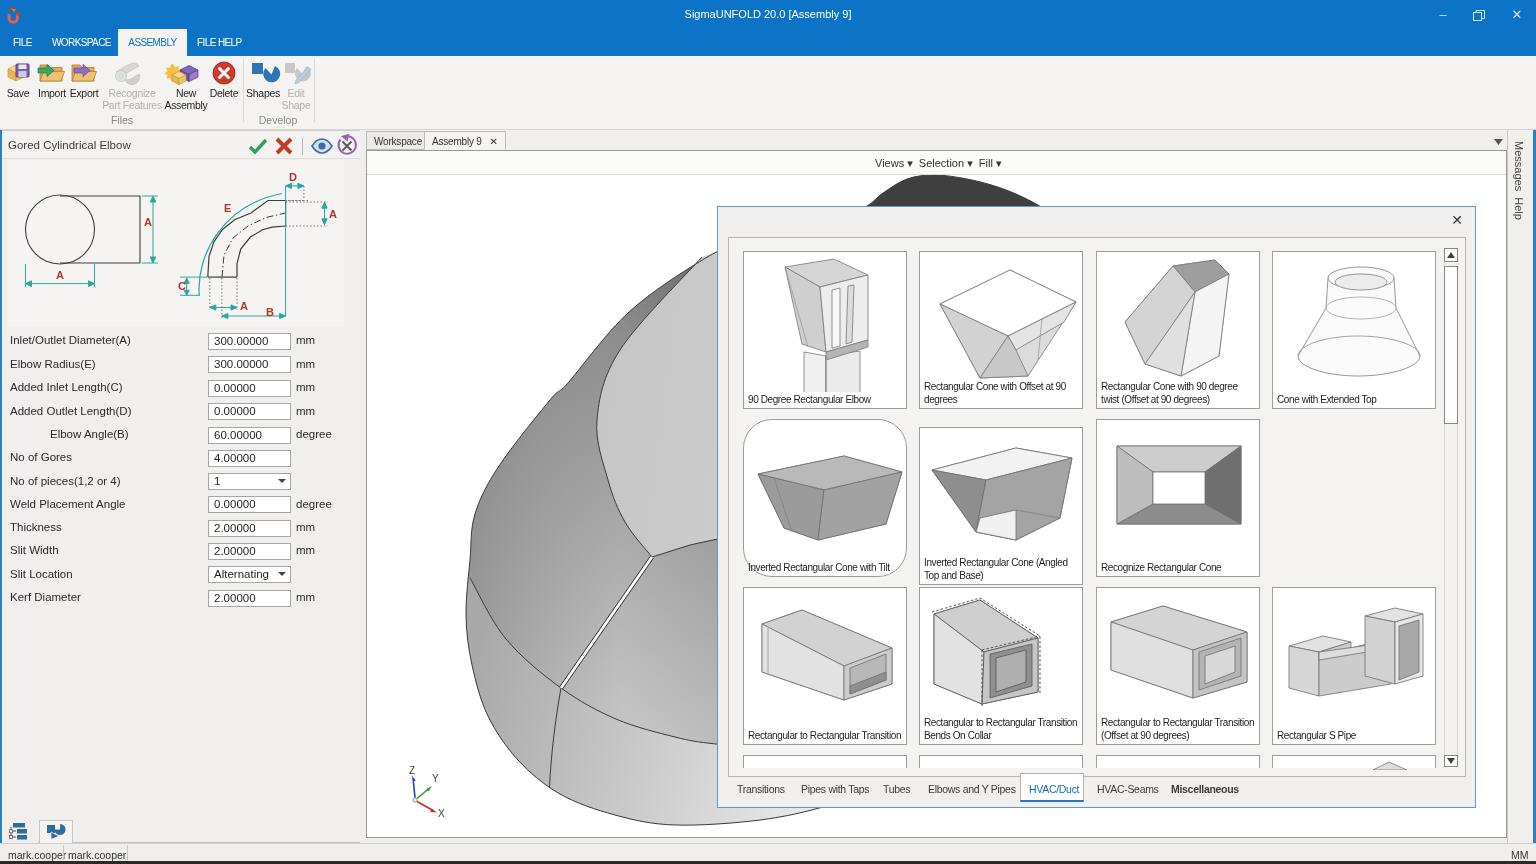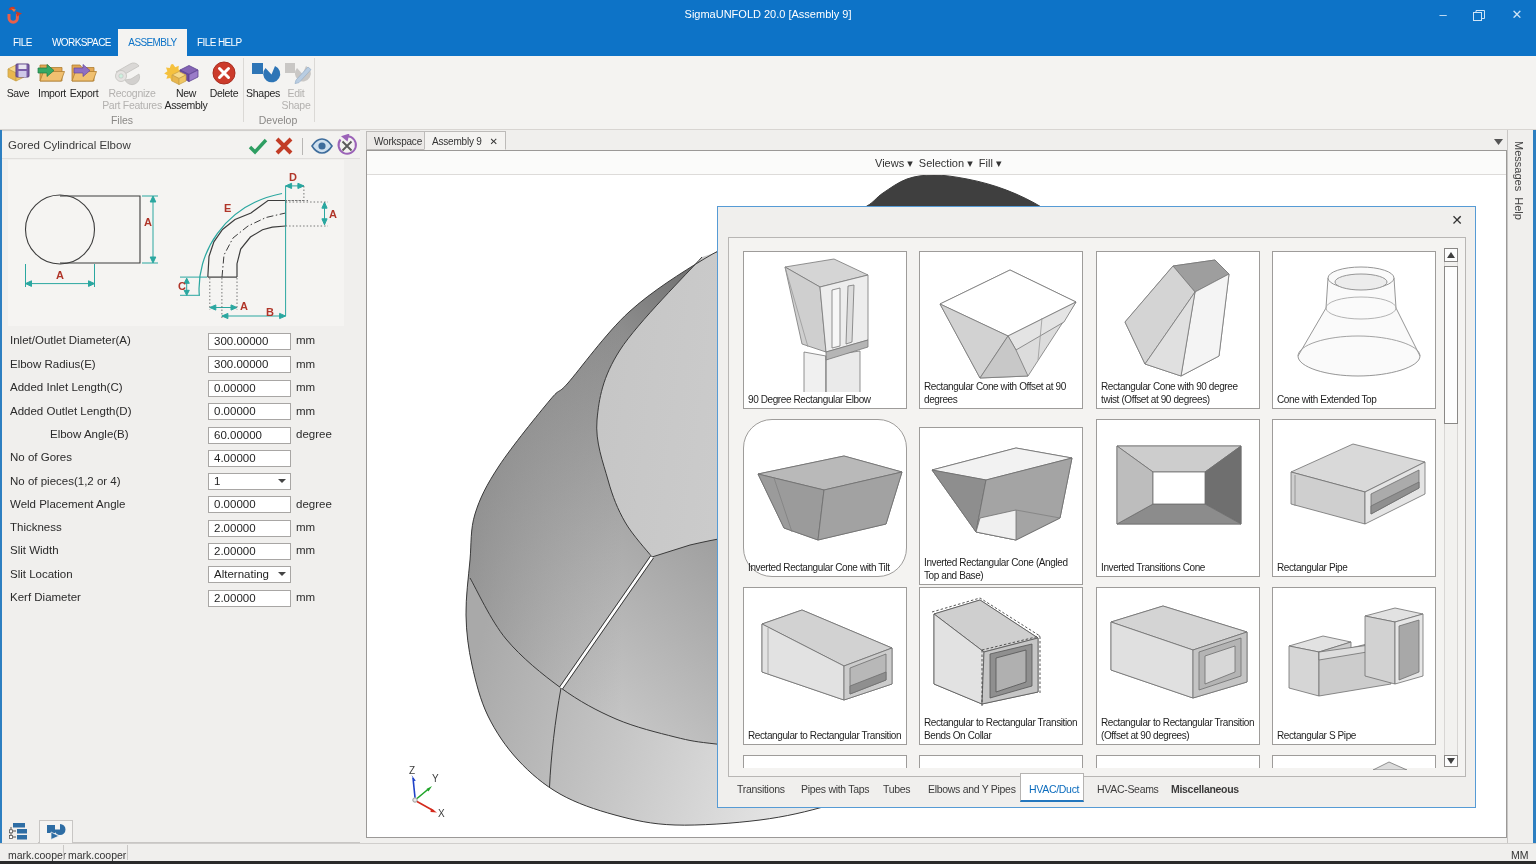--- a/index.html
+++ b/index.html
@@ -445,40 +445,29 @@
       <svg width="162" height="122" viewBox="0 0 162 122">
         <g stroke="#6e6e6e" stroke-width="0.8">
           <polygon points="12,42 96,20 152,30 140,90 96,112 56,104" fill="#ababab"></polygon>
           <polygon points="12,42 96,20 152,30 66,52" fill="#f2f2f2"></polygon>
           <polygon points="12,42 66,52 56,104" fill="#8e8e8e"></polygon>
           <polygon points="66,52 152,30 140,90 96,112 56,104" fill="#a4a4a4"></polygon>
           <polygon points="60,90 96,82 96,112 56,104" fill="#f0f0f0"></polygon>
           <line x1="96" y1="82" x2="140" y2="90" stroke="#808080"></line>
         </g>
       </svg></div>
-    <div class="abs cell" style="left:379px; top:213px;"><div class="cap">Inverted Transitions Cone</div>
+    <div class="abs cell" style="left:379px; top:213px;"><div class="cap">Recognize Rectangular Cone</div>
       <svg width="162" height="122" viewBox="0 0 162 122">
         <g stroke="#6e6e6e" stroke-width="0.8">
           <polygon points="20,26 144,26 144,104 20,104" fill="#c6c6c6"></polygon>
           <polygon points="20,26 144,26 108,52 56,52" fill="#cdcdcd"></polygon>
           <polygon points="144,26 144,104 108,84 108,52" fill="#6f6f6f"></polygon>
           <polygon points="20,104 144,104 108,84 56,84" fill="#8c8c8c"></polygon>
           <polygon points="20,26 56,52 56,84 20,104" fill="#bdbdbd"></polygon>
           <rect x="56" y="52" width="52" height="32" fill="#ffffff"></rect>
-        </g>
-      </svg></div>
-    <div class="abs cell" style="left:555px; top:213px;"><div class="cap">Rectangular Pipe</div>
-      <svg width="162" height="135" viewBox="0 0 162 135">
-        <g stroke="#6e6e6e" stroke-width="0.8">
-          <polygon points="18,52 80,24 152,42 92,72" fill="#d9d9d9"></polygon>
-          <polygon points="18,52 18,84 92,104 92,72" fill="#cfcfcf"></polygon>
-          <polygon points="92,72 152,42 152,74 92,104" fill="#e4e4e4"></polygon>
-          <polygon points="98,74 146,50 146,68 98,94" fill="#ababab"></polygon>
-          <polygon points="98,86 146,62 146,68 98,94" fill="#8f8f8f"></polygon>
-          <line x1="22" y1="55" x2="22" y2="86" stroke="#888"></line>
         </g>
       </svg></div>
 
     <div class="abs cell" style="left:26px; top:381px;"><div class="cap">Rectangular to Rectangular Transition</div>
       <svg width="162" height="122" viewBox="0 0 162 122">
         <g stroke="#6e6e6e" stroke-width="0.8">
           <polygon points="18,36 58,22 148,60 148,96 100,112 18,84" fill="#dcdcdc"></polygon>
           <polygon points="18,36 58,22 148,60 100,78" fill="#d2d2d2"></polygon>
           <polygon points="18,36 18,84 100,112 100,78" fill="#e2e2e2"></polygon>
           <polygon points="100,78 148,60 148,96 100,112" fill="#cccccc"></polygon>

